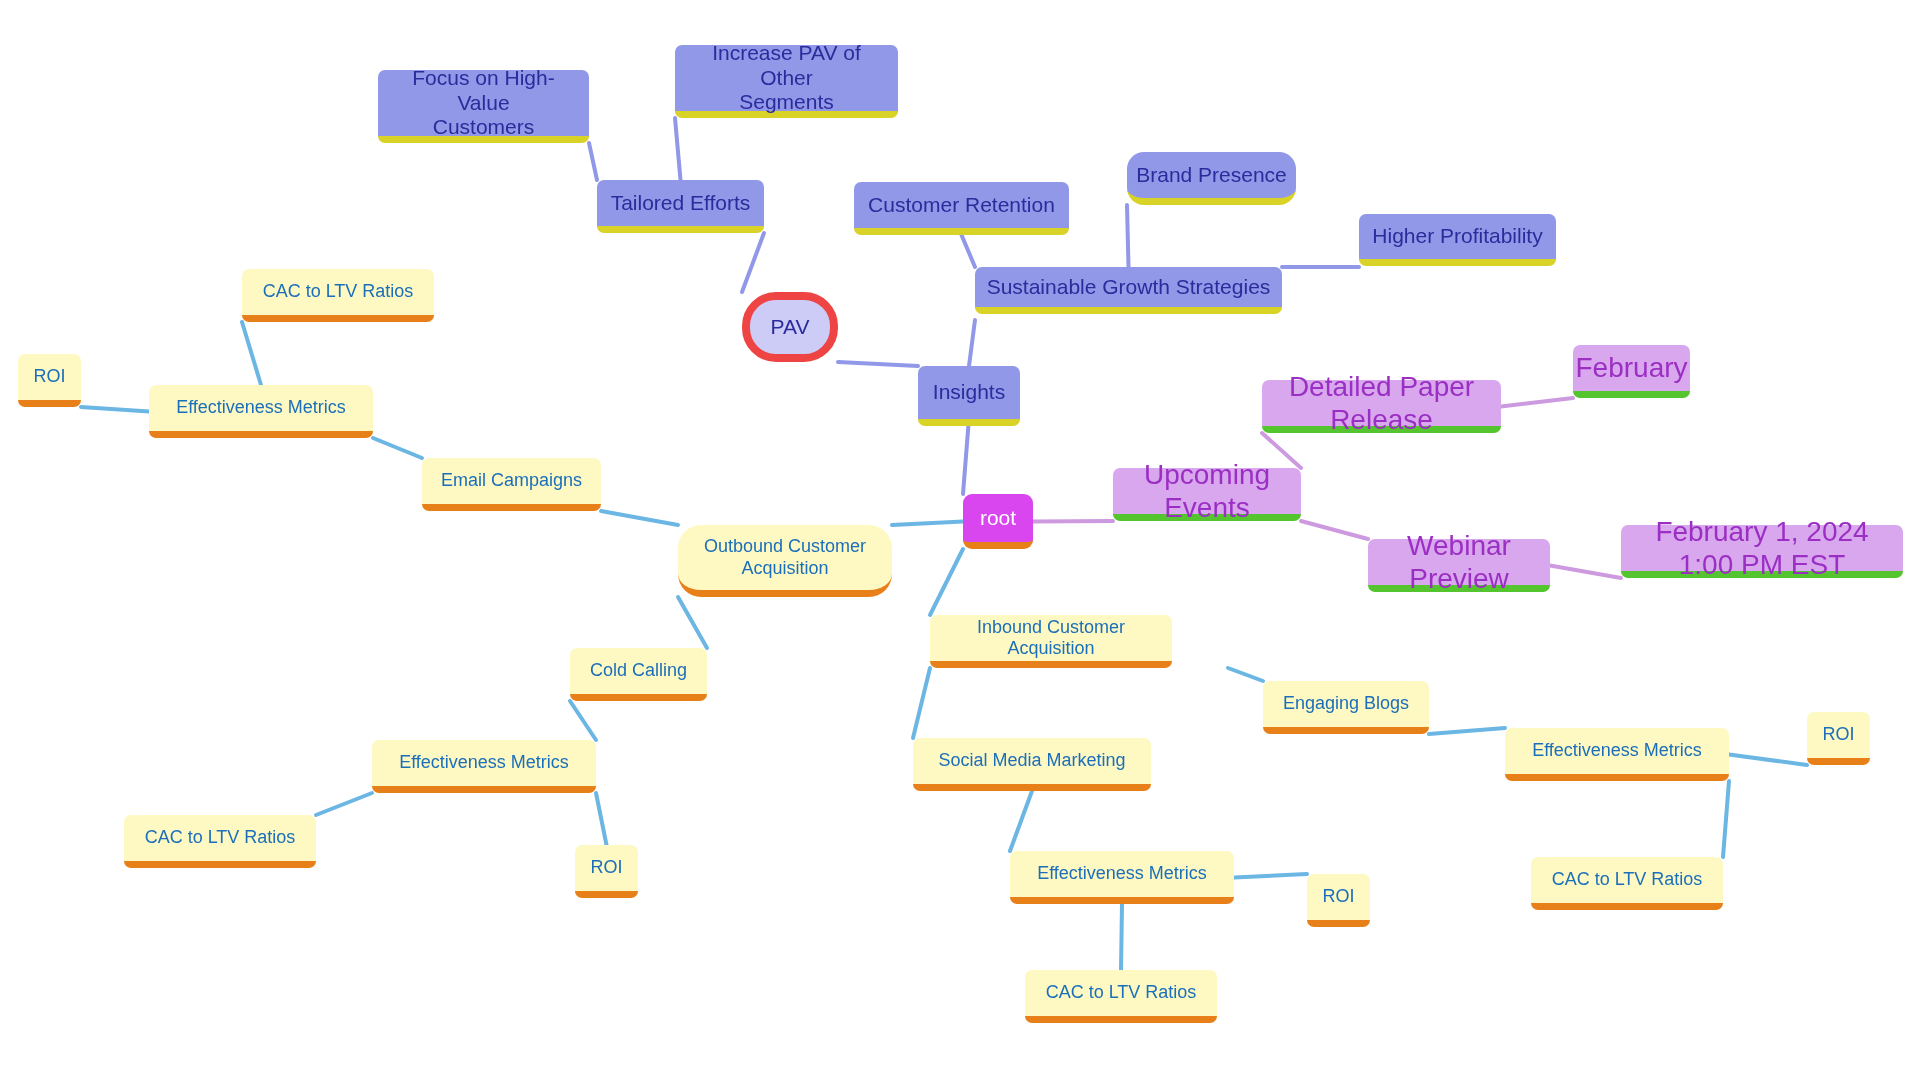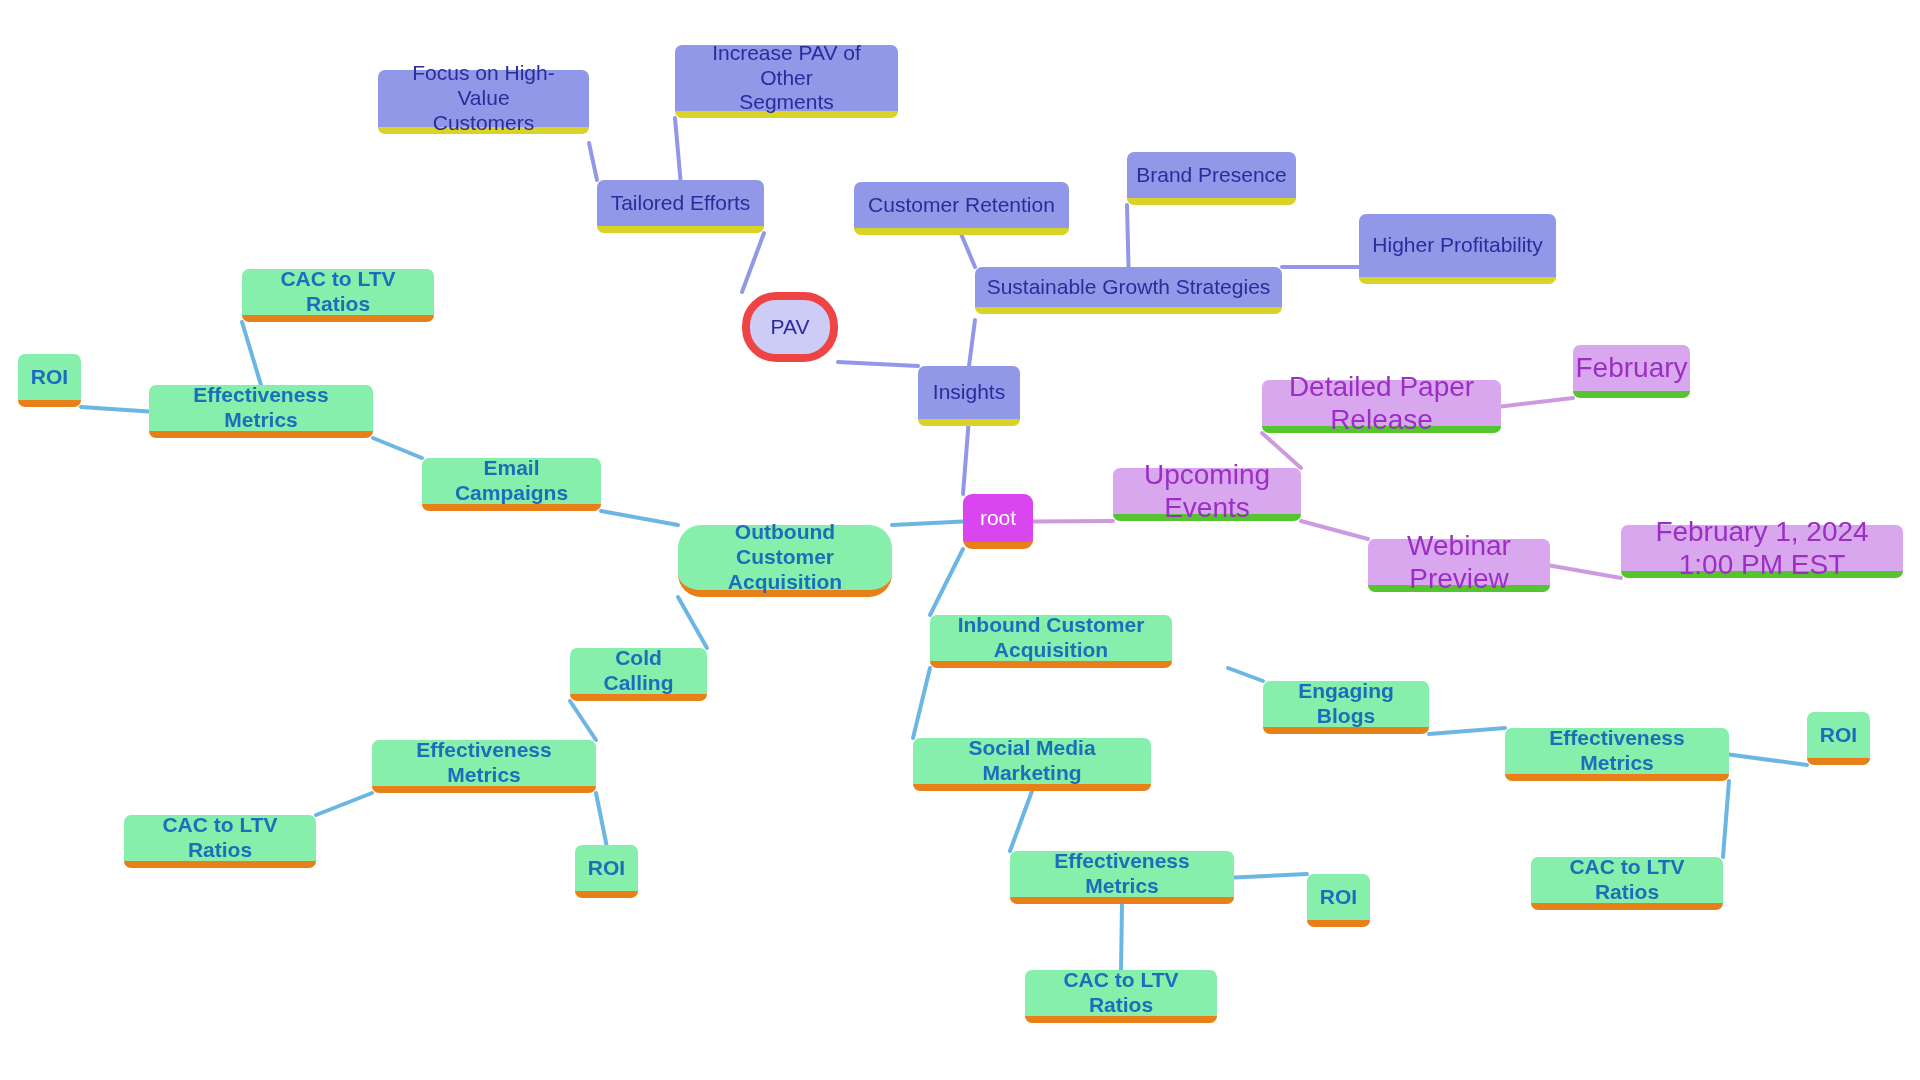--- a/index.html
+++ b/index.html
@@ -47,25 +47,24 @@
   .n-pav{
     background:#ccccf7;
     color:#2b2b9c;
     border:8px solid #ef4444;
     border-radius:34px;
     font-size:21px;
   }
 
   
   .n-blue{
-    background:#86efac;
+    background:#fef9c3;
     color:#1b6fba;
     border-bottom:7px solid #e8801a;
-    font-size:21px;
-    font-weight:bold;
+    font-size:18px;
   }
 
   
   .n-orchid{
     background:#d9a7ee;
     color:#9b2fc4;
     border-bottom:7px solid #54c52f;
     font-size:28px;
   }
 </style>
@@ -104,28 +103,28 @@
       <line x1="1122" y1="904" x2="1121" y2="970" stroke="#6cb6e4" stroke-width="4" stroke-linecap="round"></line>
       <line x1="1228" y1="668" x2="1263" y2="681" stroke="#6cb6e4" stroke-width="4" stroke-linecap="round"></line>
       <line x1="1429" y1="734" x2="1505" y2="728" stroke="#6cb6e4" stroke-width="4" stroke-linecap="round"></line>
       <line x1="1729" y1="754.5" x2="1807" y2="765" stroke="#6cb6e4" stroke-width="4" stroke-linecap="round"></line>
       <line x1="1729" y1="781" x2="1723" y2="857" stroke="#6cb6e4" stroke-width="4" stroke-linecap="round"></line>
     </svg>
 <div class="node n-root" style="left: 963px; top: 494px; width: 70px; height: 55px;">root</div>
     <div class="node n-peri" style="left: 918px; top: 366px; width: 102px; height: 60px;">Insights</div>
     <div class="node n-pav" style="left: 742px; top: 292px; width: 96px; height: 70px;">PAV</div>
     <div class="node n-peri" style="left: 597px; top: 180px; width: 167px; height: 53px;">Tailored Efforts</div>
-    <div class="node n-peri" style="left: 378px; top: 70px; width: 211px; height: 64px;">Focus on High-Value
+    <div class="node n-peri" style="left: 378px; top: 70px; width: 211px; height: 73px;">Focus on High-Value
 Customers</div>
     <div class="node n-peri" style="left: 675px; top: 45px; width: 223px; height: 73px;">Increase PAV of Other
 Segments</div>
     <div class="node n-peri" style="left: 975px; top: 267px; width: 307px; height: 47px;">Sustainable Growth Strategies</div>
     <div class="node n-peri" style="left: 854px; top: 182px; width: 215px; height: 53px;">Customer Retention</div>
-    <div class="node n-peri" style="left: 1127px; top: 152px; width: 169px; height: 53px;">Brand Presence</div>
-    <div class="node n-peri" style="left: 1359px; top: 214px; width: 197px; height: 70px;">Higher Profitability</div>
+    <div class="node n-peri" style="left: 1127px; top: 152px; width: 169px; height: 53px; border-radius: 17px;">Brand Presence</div>
+    <div class="node n-peri" style="left: 1359px; top: 214px; width: 197px; height: 52px;">Higher Profitability</div>
     <div class="node n-orchid" style="left: 1113px; top: 468px; width: 188px; height: 53px;">Upcoming Events</div>
     <div class="node n-orchid" style="left: 1262px; top: 380px; width: 239px; height: 53px;">Detailed Paper Release</div>
     <div class="node n-orchid" style="left: 1573px; top: 345px; width: 117px; height: 53px;">February</div>
     <div class="node n-orchid" style="left: 1368px; top: 539px; width: 182px; height: 53px;">Webinar Preview</div>
     <div class="node n-orchid" style="left: 1621px; top: 525px; width: 282px; height: 53px;">February 1, 2024 1:00 PM EST</div>
     <div class="node n-blue" style="left: 678px; top: 525px; width: 214px; height: 72px; border-radius: 23px;">Outbound Customer
 Acquisition</div>
     <div class="node n-blue" style="left: 422px; top: 458px; width: 179px; height: 53px;">Email Campaigns</div>
     <div class="node n-blue" style="left: 149px; top: 385px; width: 224px; height: 53px;">Effectiveness Metrics</div>
     <div class="node n-blue" style="left: 242px; top: 269px; width: 192px; height: 53px;">CAC to LTV Ratios</div>

